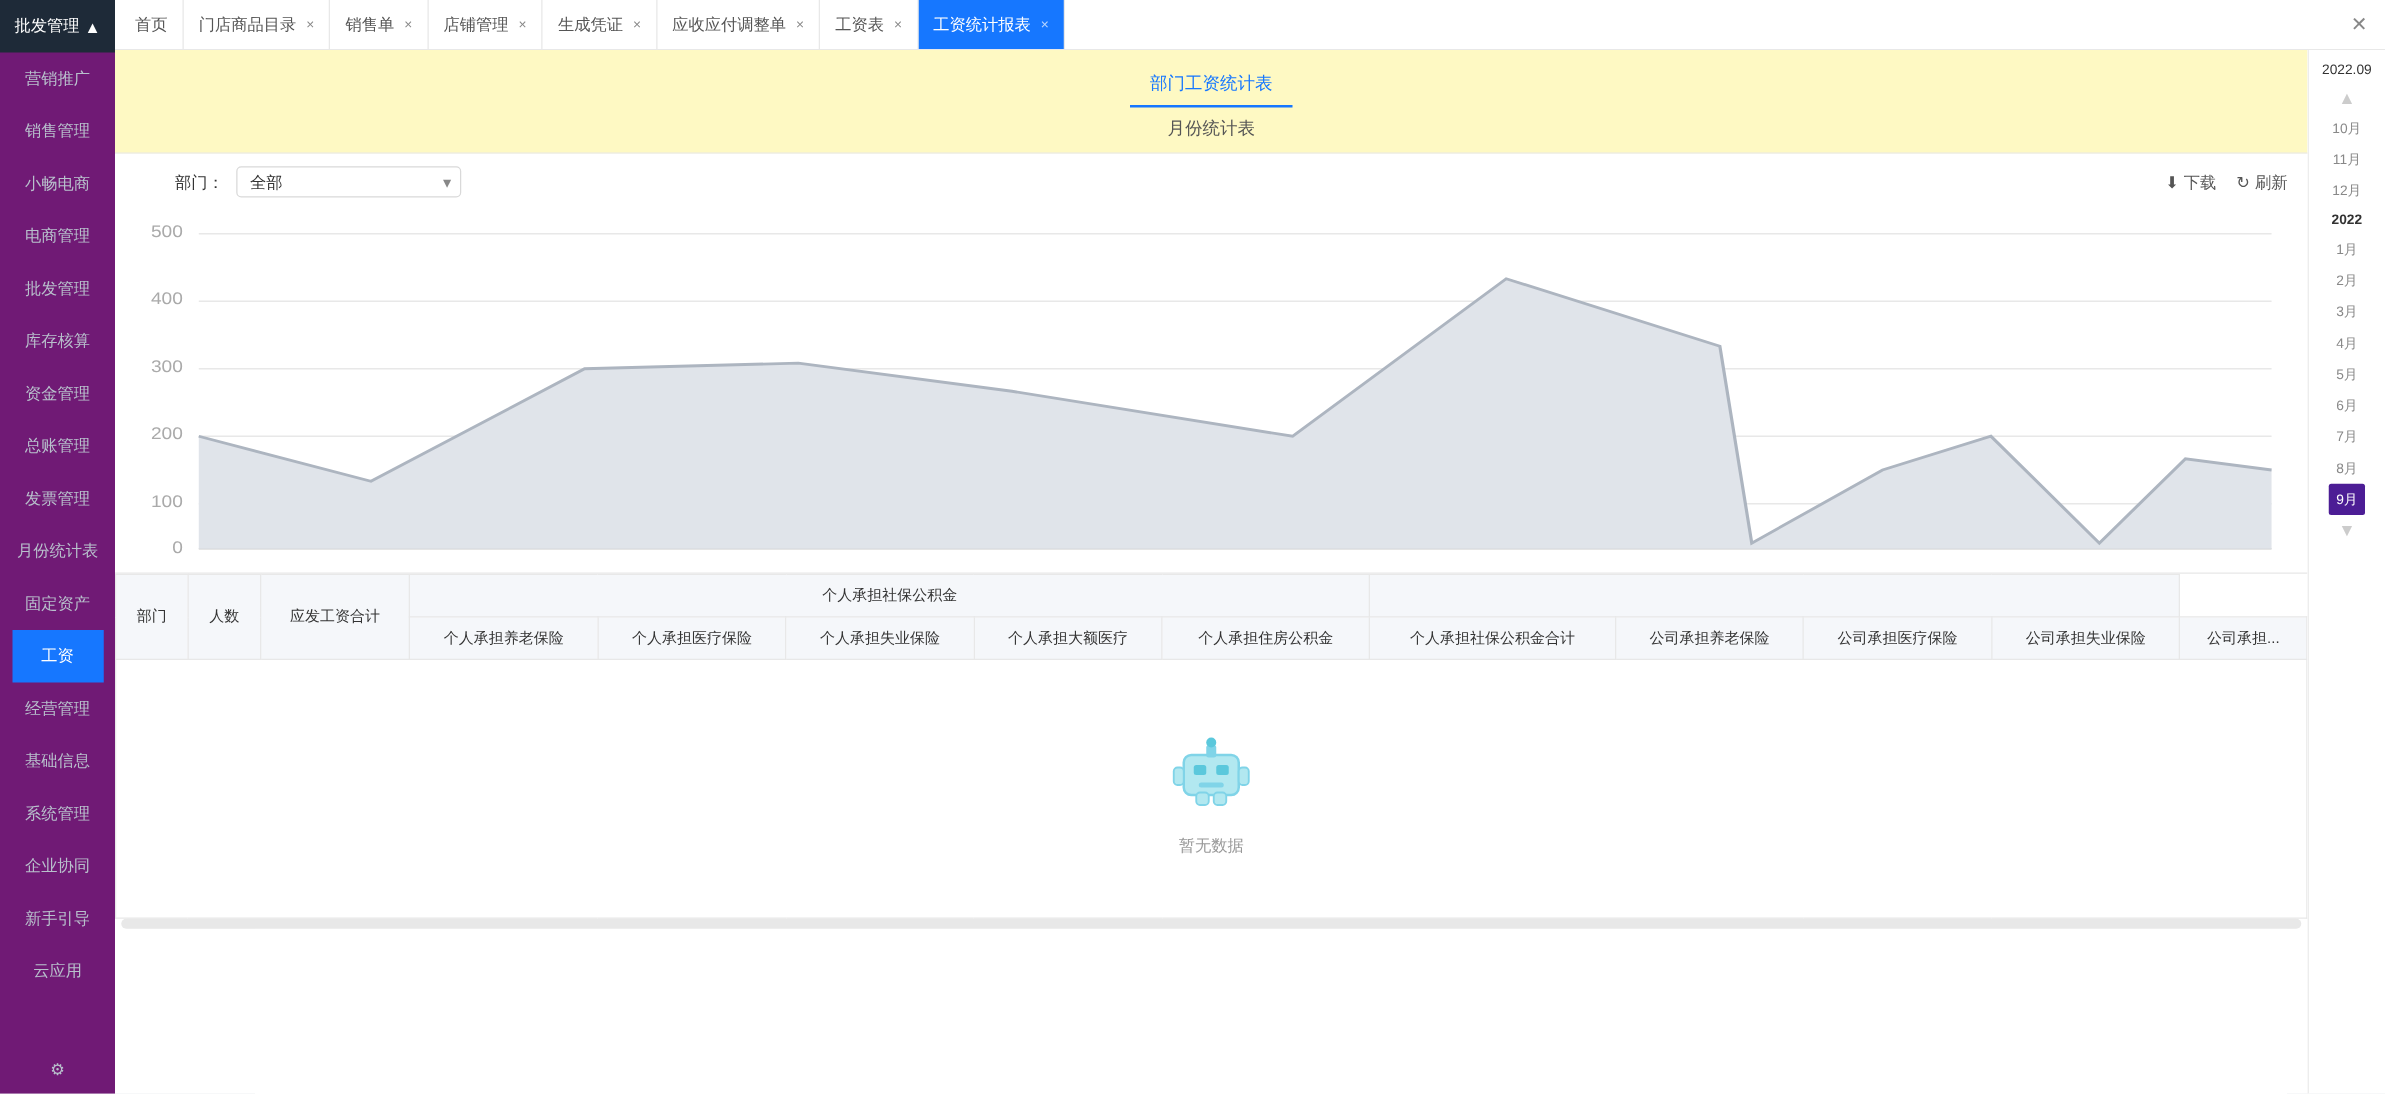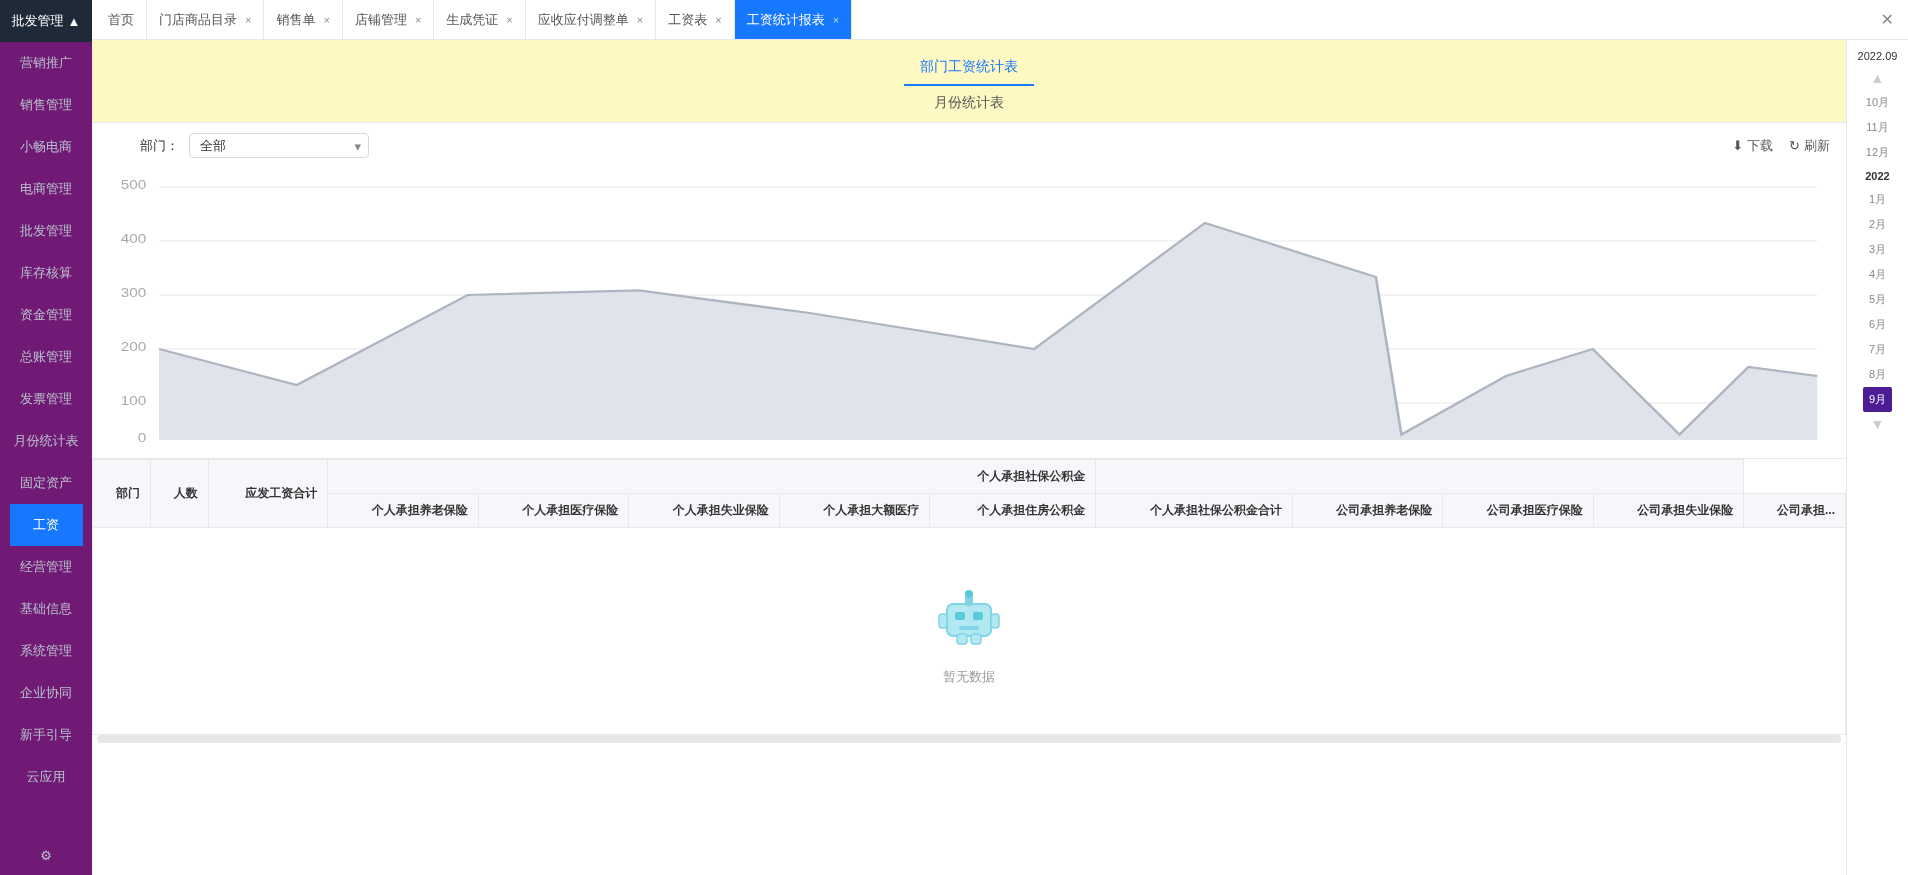--- a/index.html
+++ b/index.html
@@ -211,24 +211,24 @@
     }
     table {
       width: 100%;
       border-collapse: collapse;
       font-size: 12px;
     }
     thead tr th {
       background: #f5f7fa;
       border: 1px solid #e8e8e8;
       padding: 8px 10px;
-      text-align: right;
+      text-align: center;
       white-space: nowrap;
       color: #333;
-      font-weight: bold;
+      font-weight: normal;
     }
     tbody tr td {
       border: 1px solid #e8e8e8;
       padding: 8px 10px;
       text-align: center;
       color: #555;
     }
     .empty-state {
       display: flex;
       flex-direction: column;

